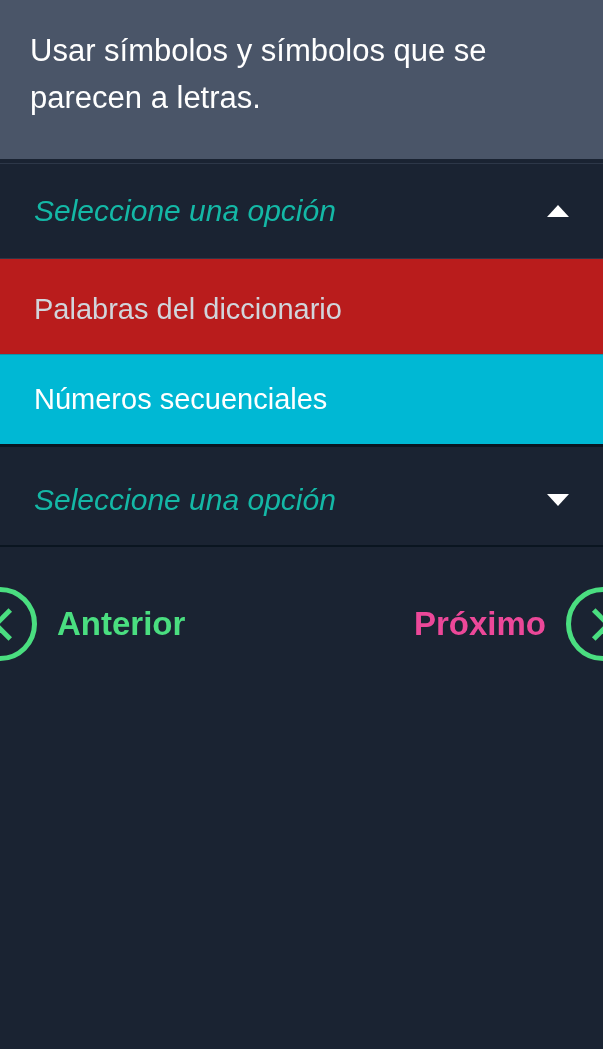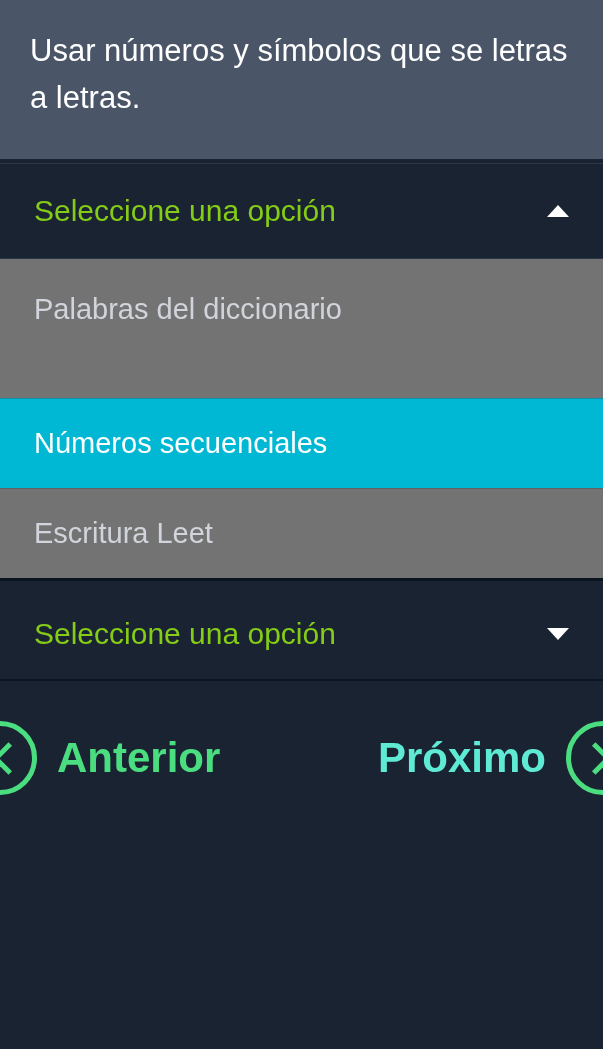--- a/index.html
+++ b/index.html
@@ -37,63 +37,63 @@
       border-top: 1px solid #2d3748;
       border-bottom: 1px solid #2d3748;
       cursor: pointer;
     }
     
     .dropdown-header-first {
       margin-top: 4px;
     }
     
     .dropdown-label {
-      color: #84cc16;
+      color: #14b8a6;
       font-size: 30px;
       font-weight: 400;
+      font-style: italic;
     }
     
     .arrow-up {
       width: 0;
       height: 0;
       border-left: 11px solid transparent;
       border-right: 11px solid transparent;
       border-bottom: 12px solid #ffffff;
     }
     
     .arrow-down {
       width: 0;
       height: 0;
       border-left: 11px solid transparent;
       border-right: 11px solid transparent;
       border-top: 12px solid #ffffff;
     }
     
     .options-list {
-      background: #737373;
+      background: #b91c1c;
       border-bottom: 3px solid #0a1520;
     }
     
     .option-item {
       padding: 28px 34px;
       color: #d1d5db;
       font-size: 29px;
       cursor: pointer;
       border-top: 1px solid rgba(45, 55, 72, 0.3);
     }
     
     .option-item:first-child {
       border-top: none;
       padding-top: 34px;
     }
     
     .option-item.selected {
       background: #00b8d4;
       color: #ffffff;
-      margin-top: 44px;
     }
     
     .dropdown-second {
       margin-top: 8px;
       padding: 28px 34px;
       display: flex;
       justify-content: space-between;
       align-items: center;
       border-bottom: 2px solid #0a1520;
       cursor: pointer;
@@ -112,21 +112,21 @@
       align-items: center;
       gap: 20px;
       cursor: pointer;
     }
     
     .nav-button-prev {
       color: #4ade80;
     }
     
     .nav-button-next {
-      color: #5eead4;
+      color: #ec4899;
     }
     
     .nav-circle {
       width: 74px;
       height: 74px;
       border: 5px solid #4ade80;
       border-radius: 50%;
       display: flex;
       align-items: center;
       justify-content: center;
@@ -134,21 +134,21 @@
     
     .nav-circle-left {
       margin-left: -37px;
     }
     
     .nav-circle-right {
       margin-right: -37px;
     }
     
     .nav-label {
-      font-size: 42px;
+      font-size: 33px;
       font-weight: 700;
     }
     
     .chevron-left::before {
       content: '';
       display: block;
       width: 18px;
       height: 18px;
       border-left: 5px solid #4ade80;
       border-bottom: 5px solid #4ade80;
@@ -164,32 +164,31 @@
       border-right: 5px solid #4ade80;
       border-top: 5px solid #4ade80;
       transform: rotate(45deg);
       margin-right: 16px;
     }
   </style>
 </head>
 <body>
 
 <div class="header">
-  <div class="header-text">Usar números y símbolos que se letras a letras.</div>
+  <div class="header-text">Usar símbolos y símbolos que se parecen a letras.</div>
 </div>
 
 <div class="dropdown-header dropdown-header-first">
   <span class="dropdown-label">Seleccione una opción</span>
   <span class="arrow-up"></span>
 </div>
 
 <div class="options-list">
   <div class="option-item">Palabras del diccionario</div>
   <div class="option-item selected">Números secuenciales</div>
-  <div class="option-item">Escritura Leet</div>
 </div>
 
 <div class="dropdown-second">
   <span class="dropdown-label">Seleccione una opción</span>
   <span class="arrow-down"></span>
 </div>
 
 <div class="nav-buttons">
   <div class="nav-button nav-button-prev">
     <div class="nav-circle nav-circle-left">

